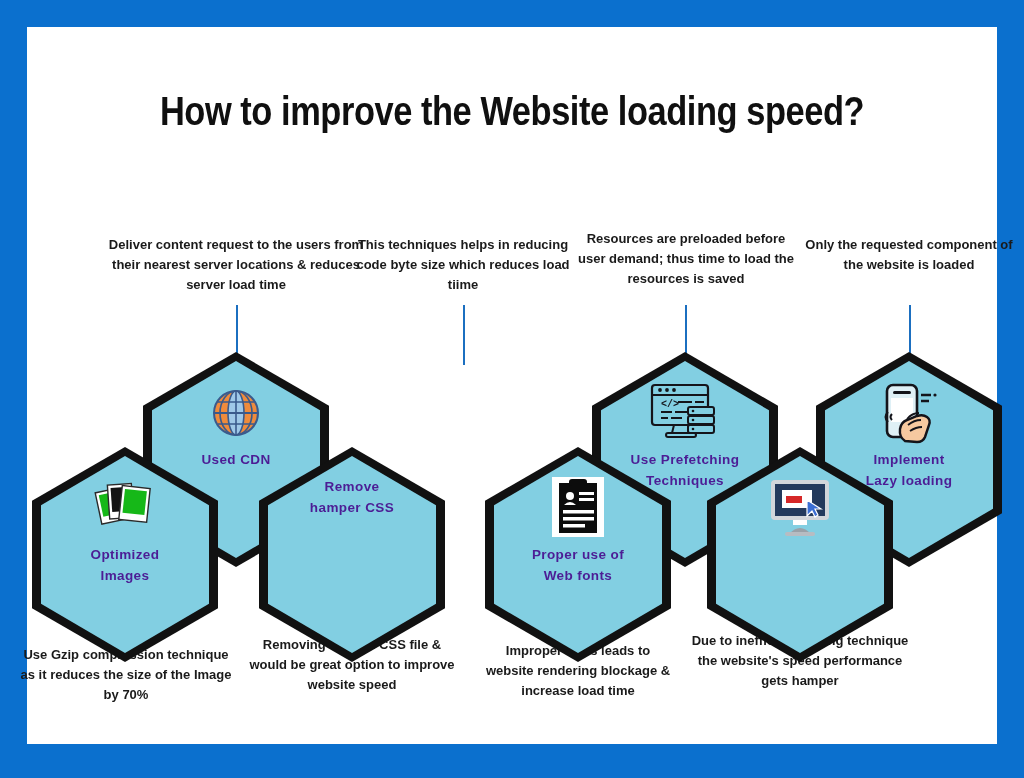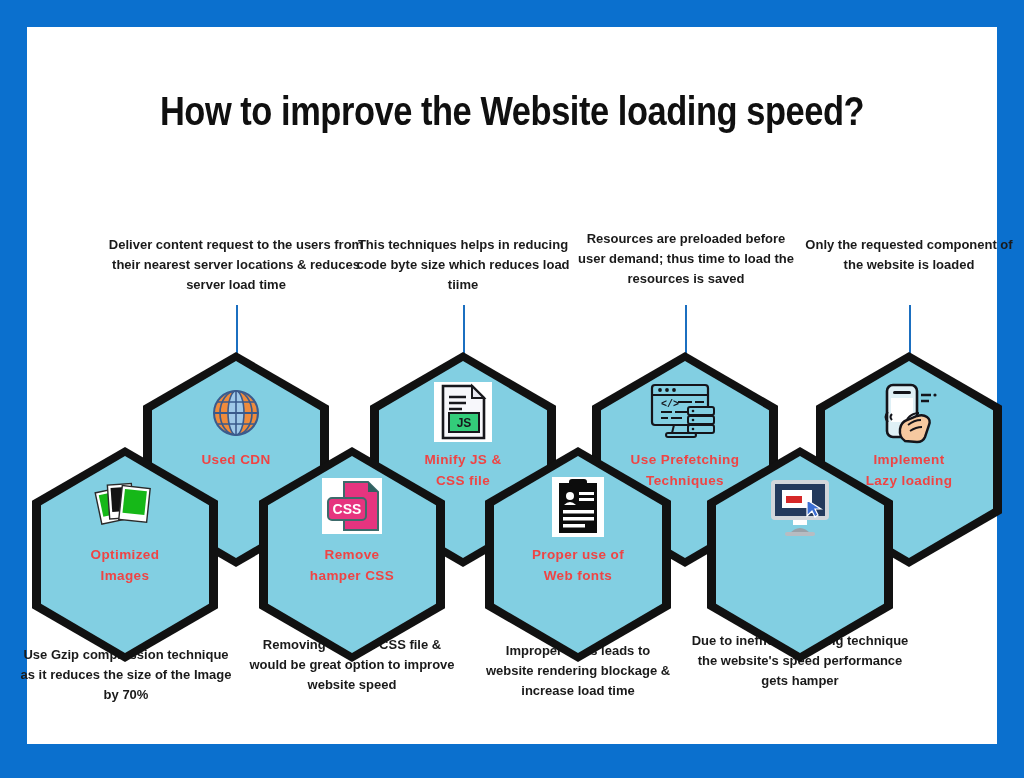--- a/index.html
+++ b/index.html
@@ -60,21 +60,21 @@
   }
   .hex .icon {
     width:62px; height:62px;
     display:flex; align-items:center; justify-content:center;
     margin-bottom:6px;
   }
   .hex .hexlabel {
     font-family:"Liberation Sans", sans-serif;
     font-size:13.5px;
     font-weight:bold;
-    color:#ef4444;
+    color:#4c1d95;
     text-align:center;
     line-height:1.55;
     letter-spacing:0.4px;
     max-width:150px;
   }
 
   
   .hex.top { z-index:4; }
   .hex.bot { z-index:5; }
 
@@ -166,55 +166,27 @@
         </div>
         <div class="hexlabel">
           <div>Used CDN</div>
         </div>
       </div>
     </div>
 
     <div class="hex bot" style="left:232px; top:420px;">
       <div class="shape"></div>
       <div class="inner">
-        <div class="icon">
-          <svg width="64" height="60" viewBox="0 0 64 60">
-            <rect x="2" y="0" width="60" height="56" fill="#ffffff"></rect>
-            <path d="M24 4 H48 L58 14 V52 H24 Z" fill="#e6347f" stroke="#3d6b6b" stroke-width="2"></path>
-            <path d="M48 4 L58 14 H48 Z" fill="#2f6060"></path>
-            <rect x="8" y="20" width="38" height="22" rx="4" fill="#e6347f" stroke="#3d6b6b" stroke-width="2"></rect>
-            <text x="27" y="36" font-family="Liberation Sans, sans-serif" font-size="14" font-weight="bold" fill="#ffffff" text-anchor="middle">CSS</text>
-          </svg>
-        </div>
         <div class="hexlabel">
           <div>Remove</div>
           <div>hamper CSS</div>
         </div>
       </div>
     </div>
 
-    <div class="hex top" style="left:343px; top:325px;">
-      <div class="shape"></div>
-      <div class="inner">
-        <div class="icon">
-          <svg width="58" height="62" viewBox="0 0 58 62">
-            <rect x="0" y="0" width="58" height="60" fill="#ffffff"></rect>
-            <path d="M9 4 H38 L50 16 V56 H9 Z" fill="#f7f7fb" stroke="#17171c" stroke-width="2.6"></path>
-            <path d="M38 4 L50 16 H38 Z" fill="#e6e6ef" stroke="#17171c" stroke-width="2"></path>
-            <path d="M15 15 H32 M15 21 H32 M15 27 H28" stroke="#17171c" stroke-width="2.4" fill="none"></path>
-            <rect x="15" y="31" width="30" height="19" fill="#33cc7a" stroke="#17171c" stroke-width="2"></rect>
-            <text x="30" y="45" font-family="Liberation Sans, sans-serif" font-size="12" font-weight="bold" fill="#17171c" text-anchor="middle">JS</text>
-          </svg>
-        </div>
-        <div class="hexlabel">
-          <div>Minify JS &amp;</div>
-          <div>CSS file</div>
-        </div>
-      </div>
-    </div>
 
     <div class="hex bot" style="left:458px; top:420px;">
       <div class="shape"></div>
       <div class="inner">
         <div class="icon">
           <svg width="52" height="62" viewBox="0 0 52 62">
             <rect x="0" y="0" width="52" height="60" fill="#ffffff"></rect>
             <rect x="7" y="6" width="38" height="50" fill="#0c0c0c"></rect>
             <rect x="17" y="2" width="18" height="7" rx="3" fill="#0c0c0c"></rect>
             <circle cx="18" cy="19" r="4" fill="#ffffff"></circle>

